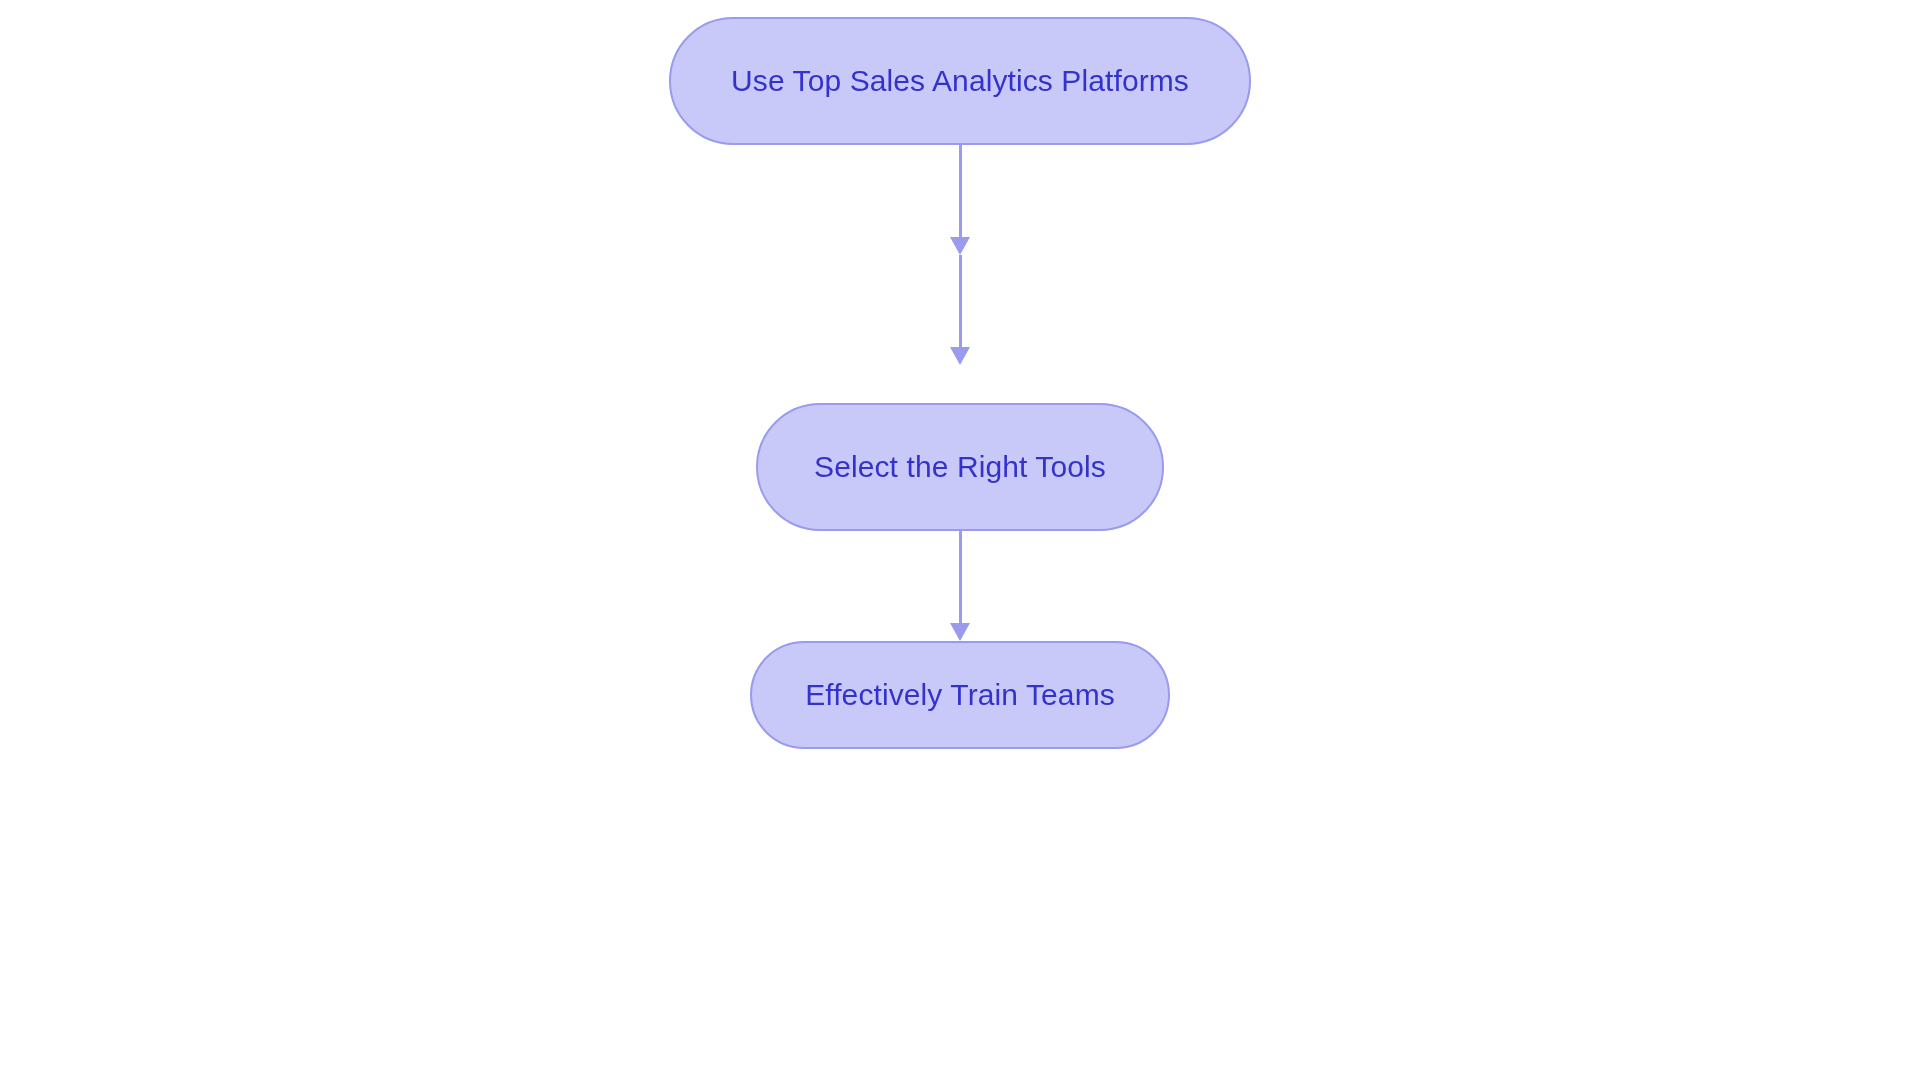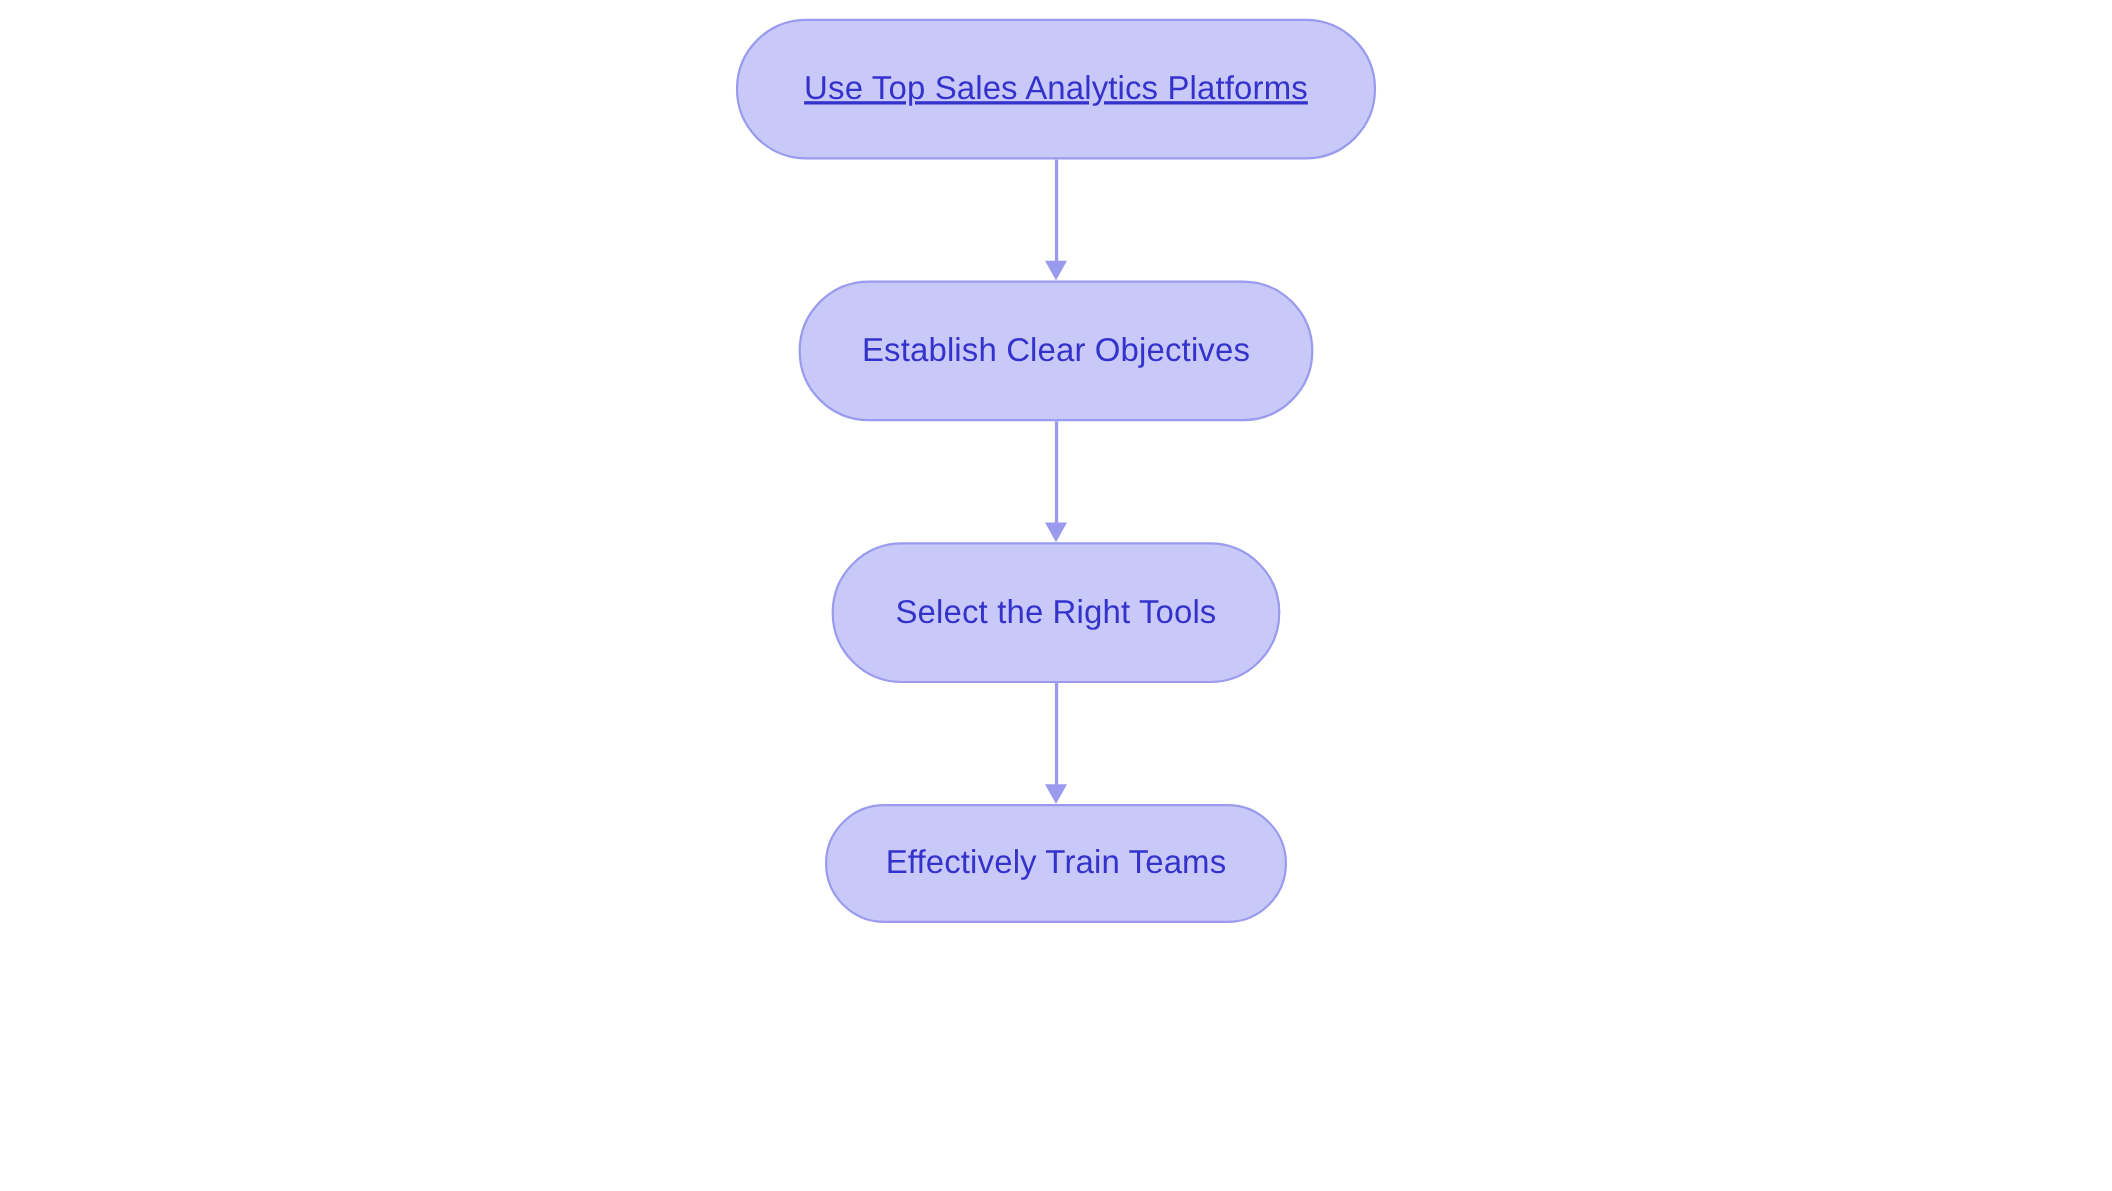--- a/index.html
+++ b/index.html
@@ -55,29 +55,29 @@
     font-weight: 400;
     color: #3333cc;
     font-family: "Liberation Sans", sans-serif;
   }
 
   
   #node-0 {
     margin-top: 17px;
     width: 582px;
     height: 128px;
-    text-decoration: underline;
   }
   #node-1 {
     width: 468px;
     height: 128px;
   }
   #node-2 {
     width: 408px;
     height: 128px;
+    margin-top: 38px;
   }
   #node-3 {
     width: 420px;
     height: 108px;
   }
 
   
   .connector {
     position: relative;
     width: 40px;
@@ -113,23 +113,20 @@
 
     <div class="node" id="node-0">
       <span class="node-label">Use Top Sales Analytics Platforms</span>
     </div>
 
     <div class="connector" id="connector-0">
       <div class="connector-line"></div>
       <div class="connector-arrowhead"></div>
     </div>
 
-    <div class="node" id="node-1">
-      <span class="node-label">Establish Clear Objectives</span>
-    </div>
 
     <div class="connector" id="connector-1">
       <div class="connector-line"></div>
       <div class="connector-arrowhead"></div>
     </div>
 
     <div class="node" id="node-2">
       <span class="node-label">Select the Right Tools</span>
     </div>
 

